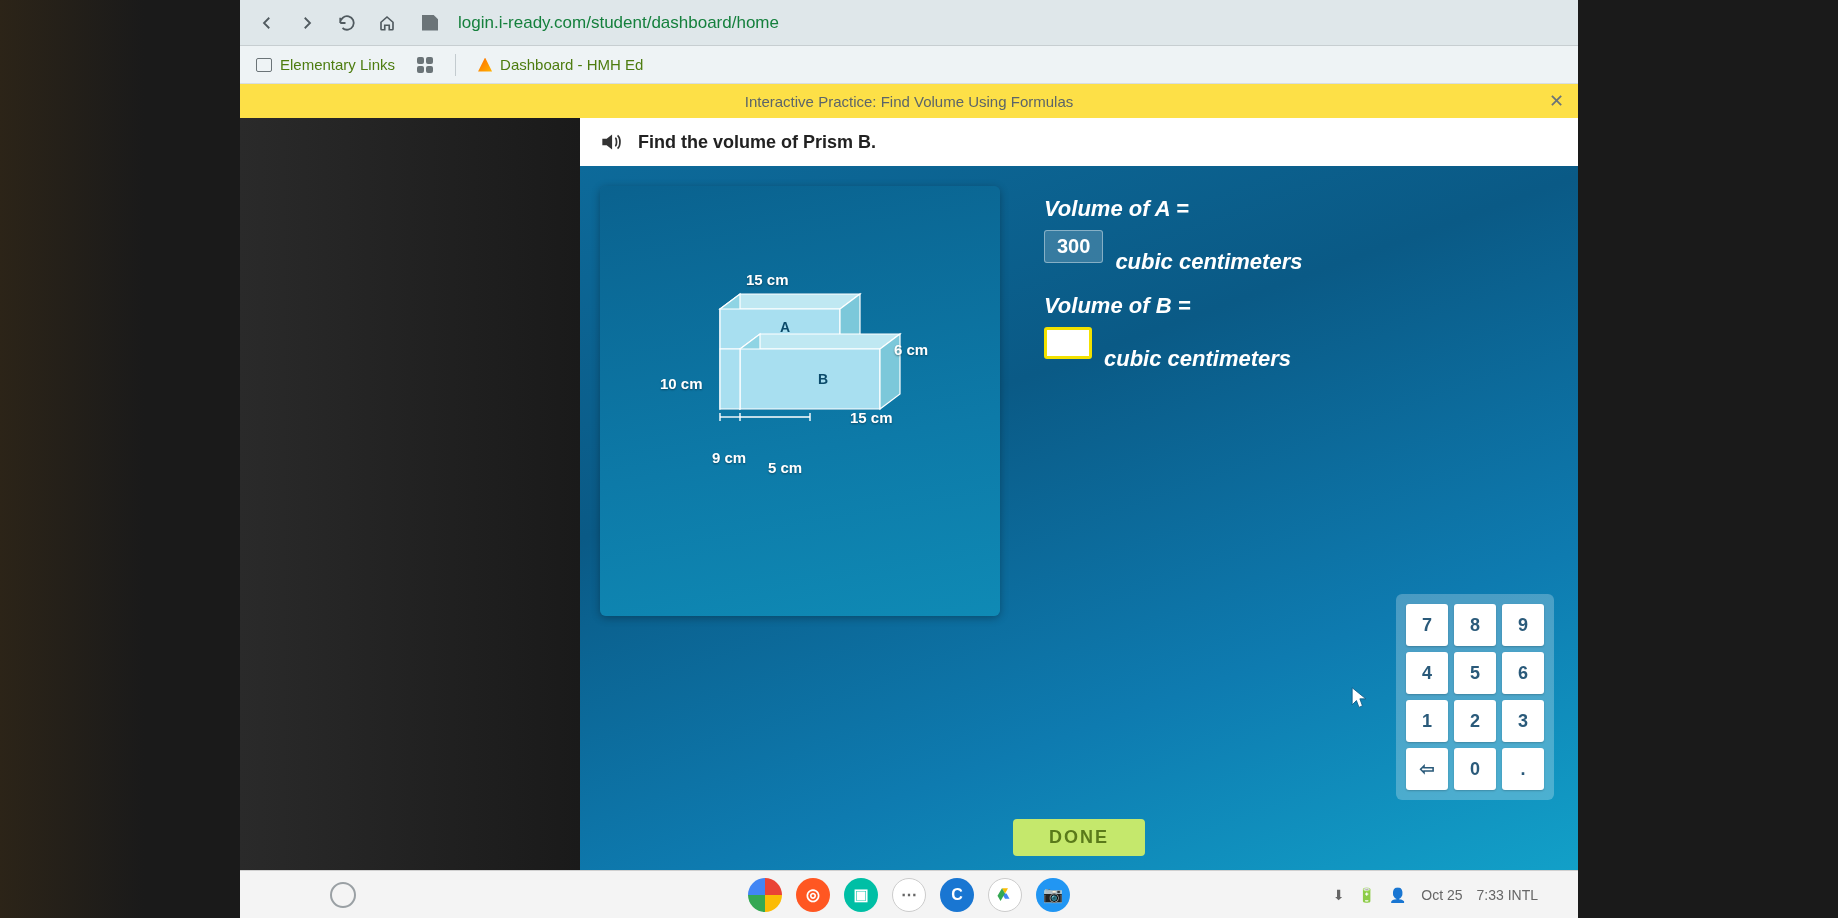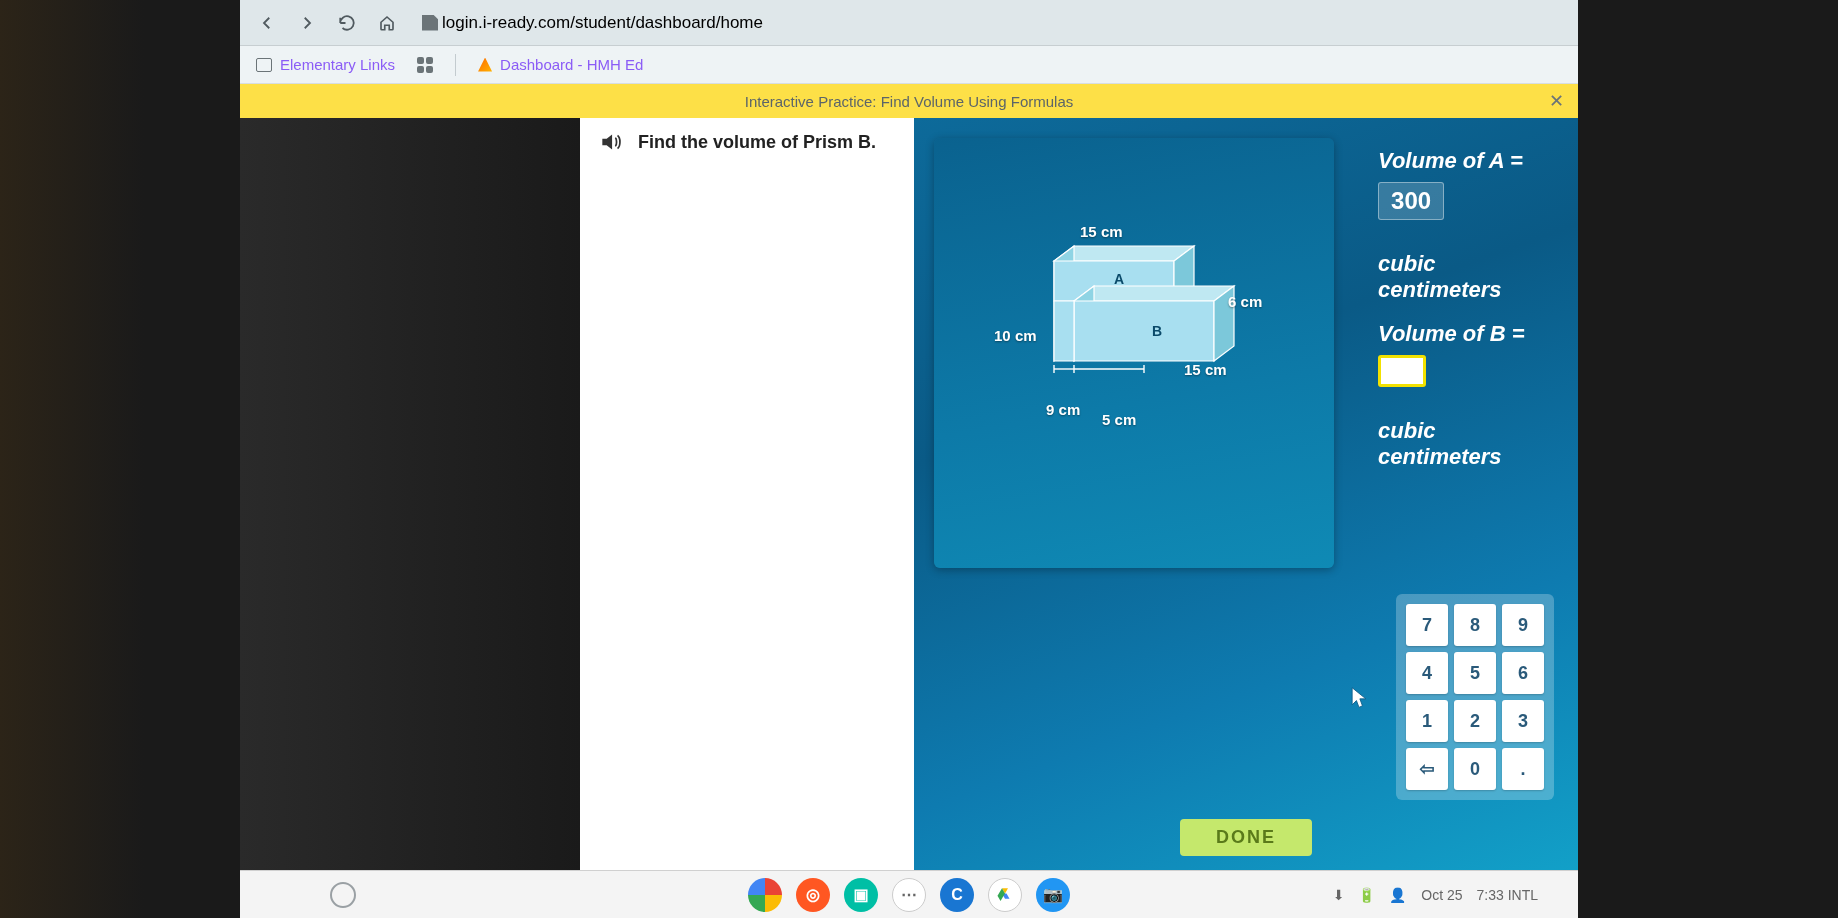--- a/index.html
+++ b/index.html
@@ -47,42 +47,42 @@
     height: 22px;
     display: flex;
     align-items: center;
     justify-content: center;
     color: #505a5f;
     cursor: pointer;
   }
   .nav-icon svg { width: 18px; height: 18px; }
   .addr {
     flex: 1;
-    color: #000000;
+    color: #15803d;
     font-size: 17px;
     padding-left: 6px;
     display: flex;
     align-items: center;
-    gap: 4px;
+    gap: 20px;
   }
   .site-icon {
     width: 16px; height: 16px;
     background: #6b7478;
     display:inline-block;
     clip-path: polygon(0 0, 70% 0, 100% 30%, 100% 100%, 0 100%);
   }
 
   .bookmarks-bar {
     height: 38px;
     background: #eef3f5;
     display: flex;
     align-items: center;
     padding: 0 16px;
     gap: 22px;
-    color: #8b5cf6;
+    color: #4d7c0f;
     font-size: 15px;
     border-bottom: 1px solid #d7dee1;
   }
   .bookmark-item { display: flex; align-items: center; gap: 8px; cursor: pointer; }
   .bm-folder {
     width:16px;height:14px;border:1.5px solid #6b7478;border-radius:2px;position:relative;
   }
   .bm-grid {
     width:16px;height:16px;display:grid;grid-template:repeat(2,1fr)/repeat(2,1fr);gap:2px;
   }
@@ -109,23 +109,22 @@
   .lesson-wrap {
     flex: 1;
     display: flex;
     background: #1a1a1a;
   }
   .side-dark-l { width: 340px; background: linear-gradient(90deg,#2a2a2a,#1a1a1a); }
 
   .lesson {
     flex: 1;
     display: flex;
-    flex-direction: row;
+    flex-direction: column;
     background: #fff;
-    gap: 20px;
   }
 
   .prompt-bar {
     height: 48px;
     display: flex;
     align-items: center;
     padding: 0 18px;
     gap: 14px;
     background: #fff;
   }
@@ -200,21 +199,21 @@
     font-style: italic;
     margin-bottom: 14px;
     flex-wrap: wrap;
   }
   .ans-box {
     background: rgba(255,255,255,.18);
     border: 1px solid rgba(255,255,255,.4);
     padding: 4px 12px;
     border-radius: 3px;
     font-style: normal;
-    font-size: 24px;
+    font-size: 20px;
     min-width: 48px;
     text-align: center;
   }
   .ans-box.active {
     background: #fff;
     border: 3px solid #f2e100;
     color: #333;
     min-height: 32px;
   }
   .unit { font-style: italic; font-weight: bold; margin-top: 19px; }

